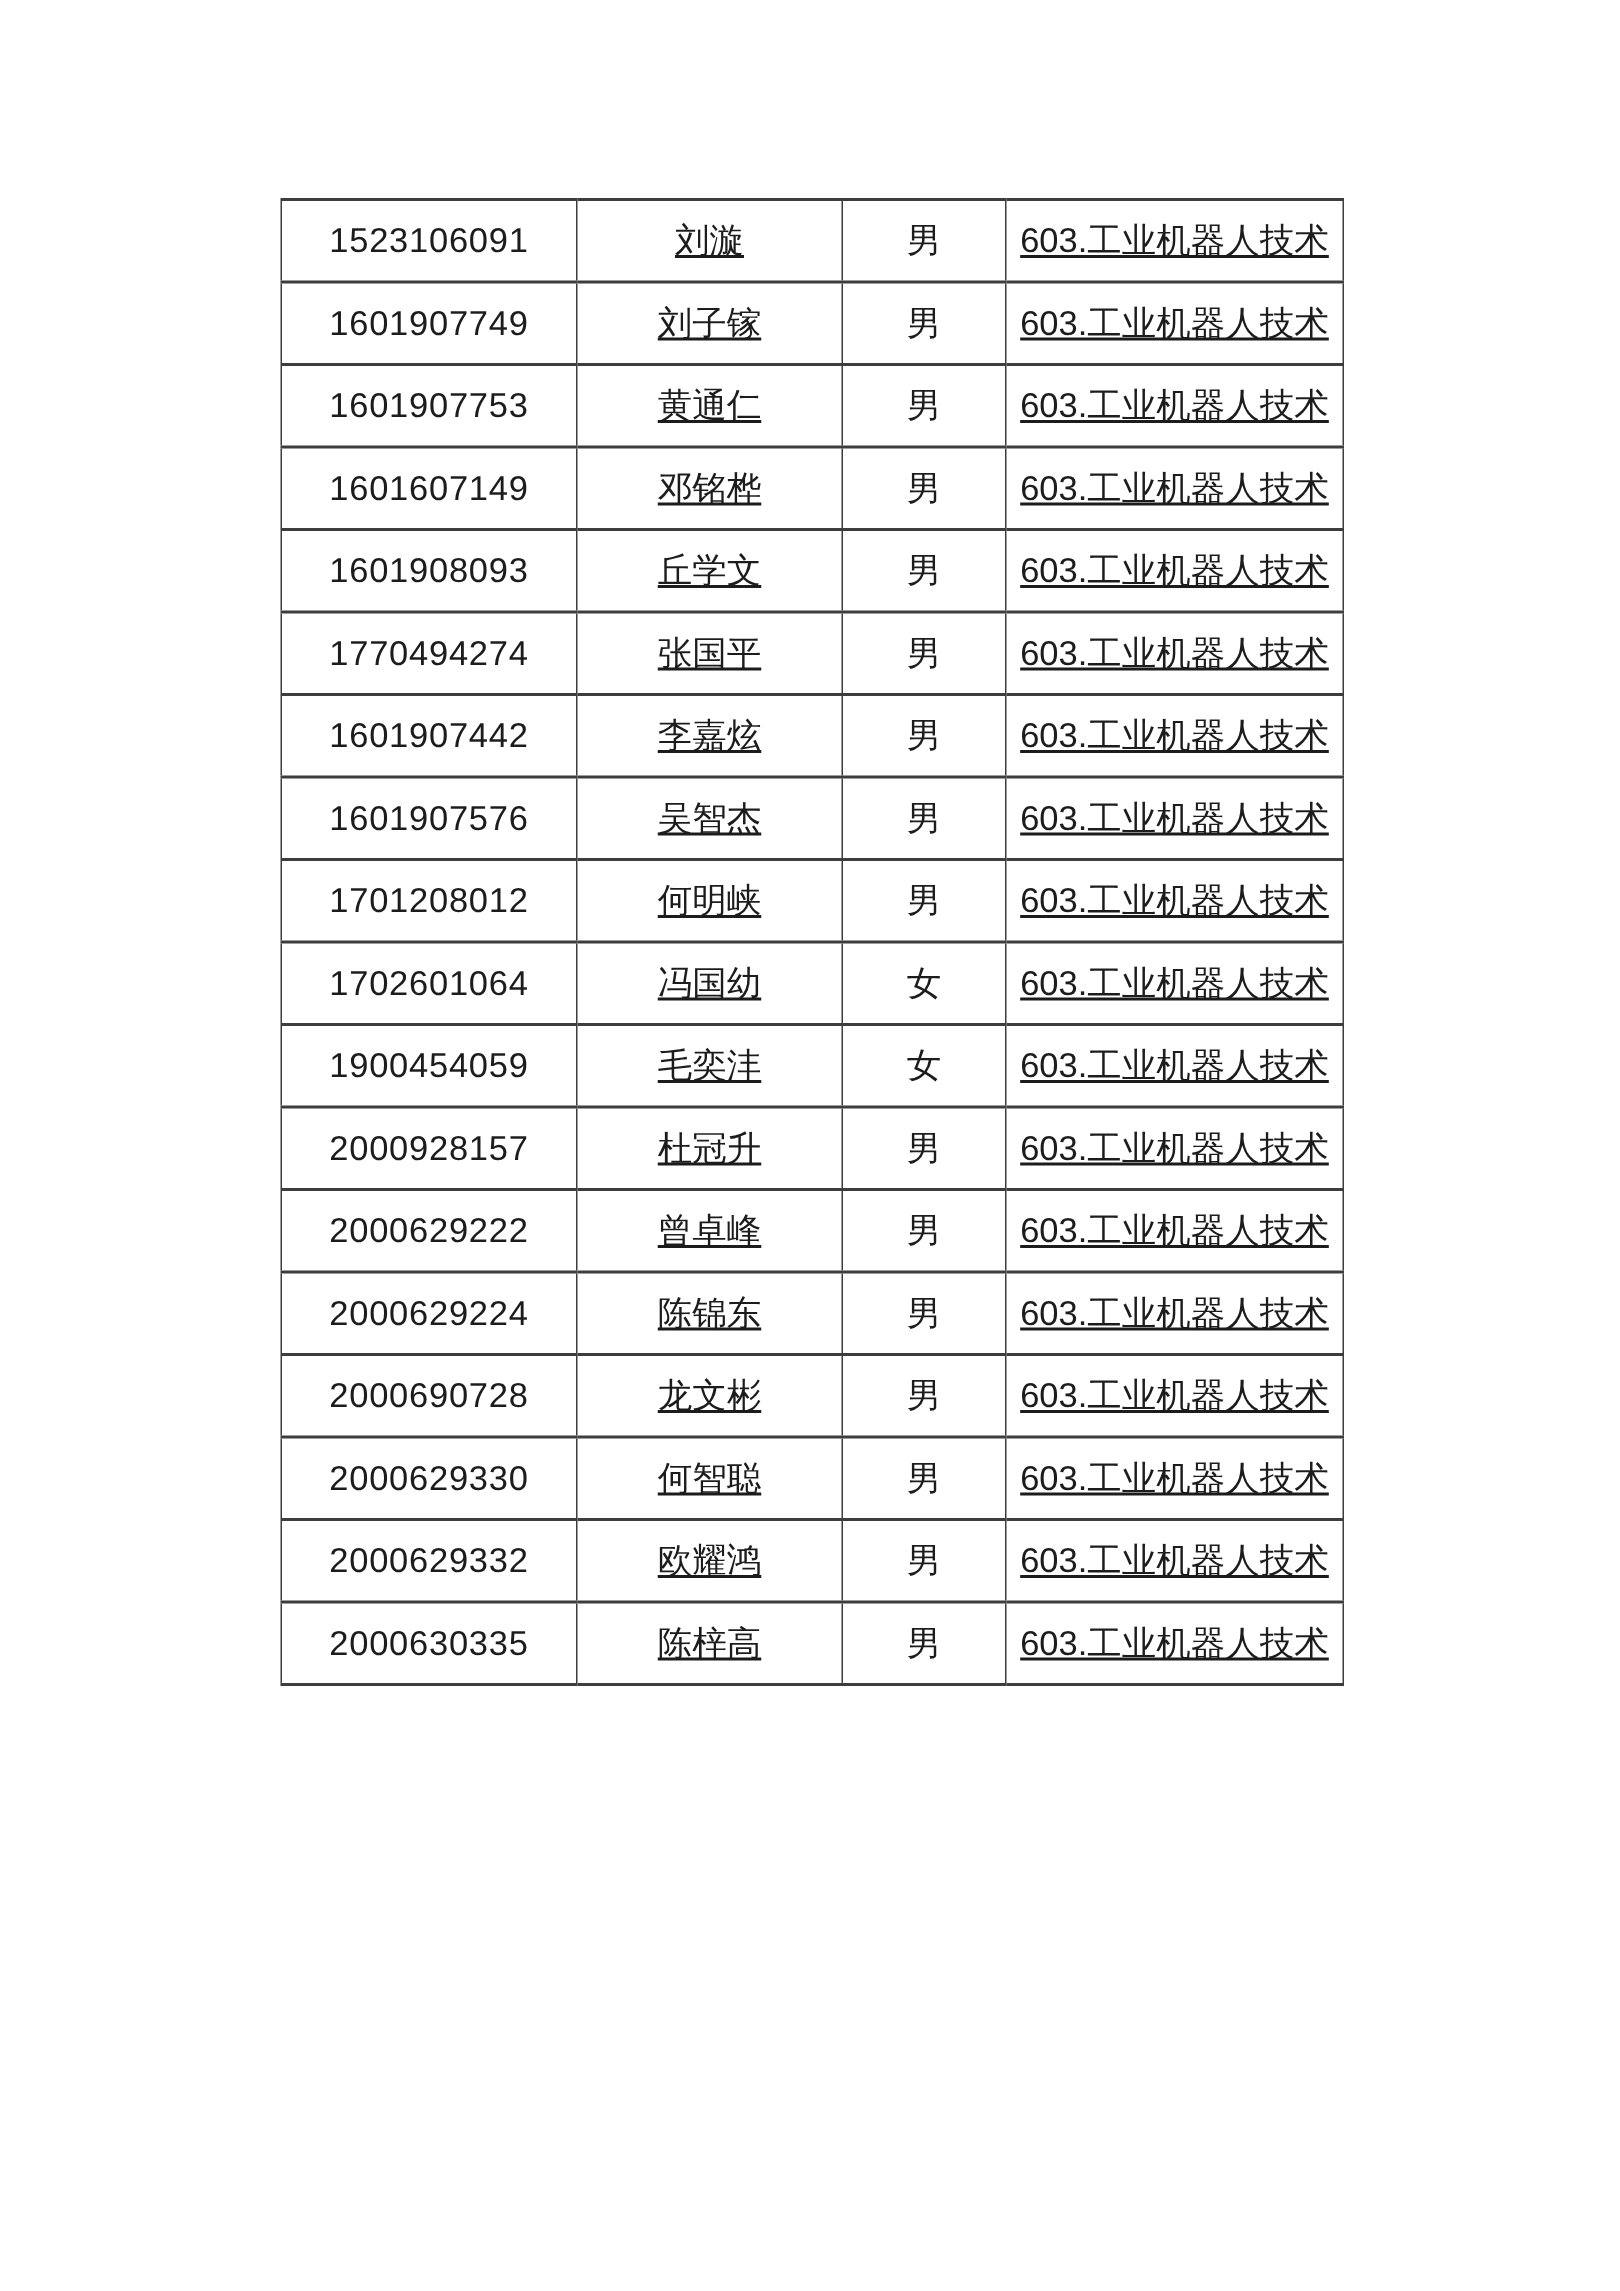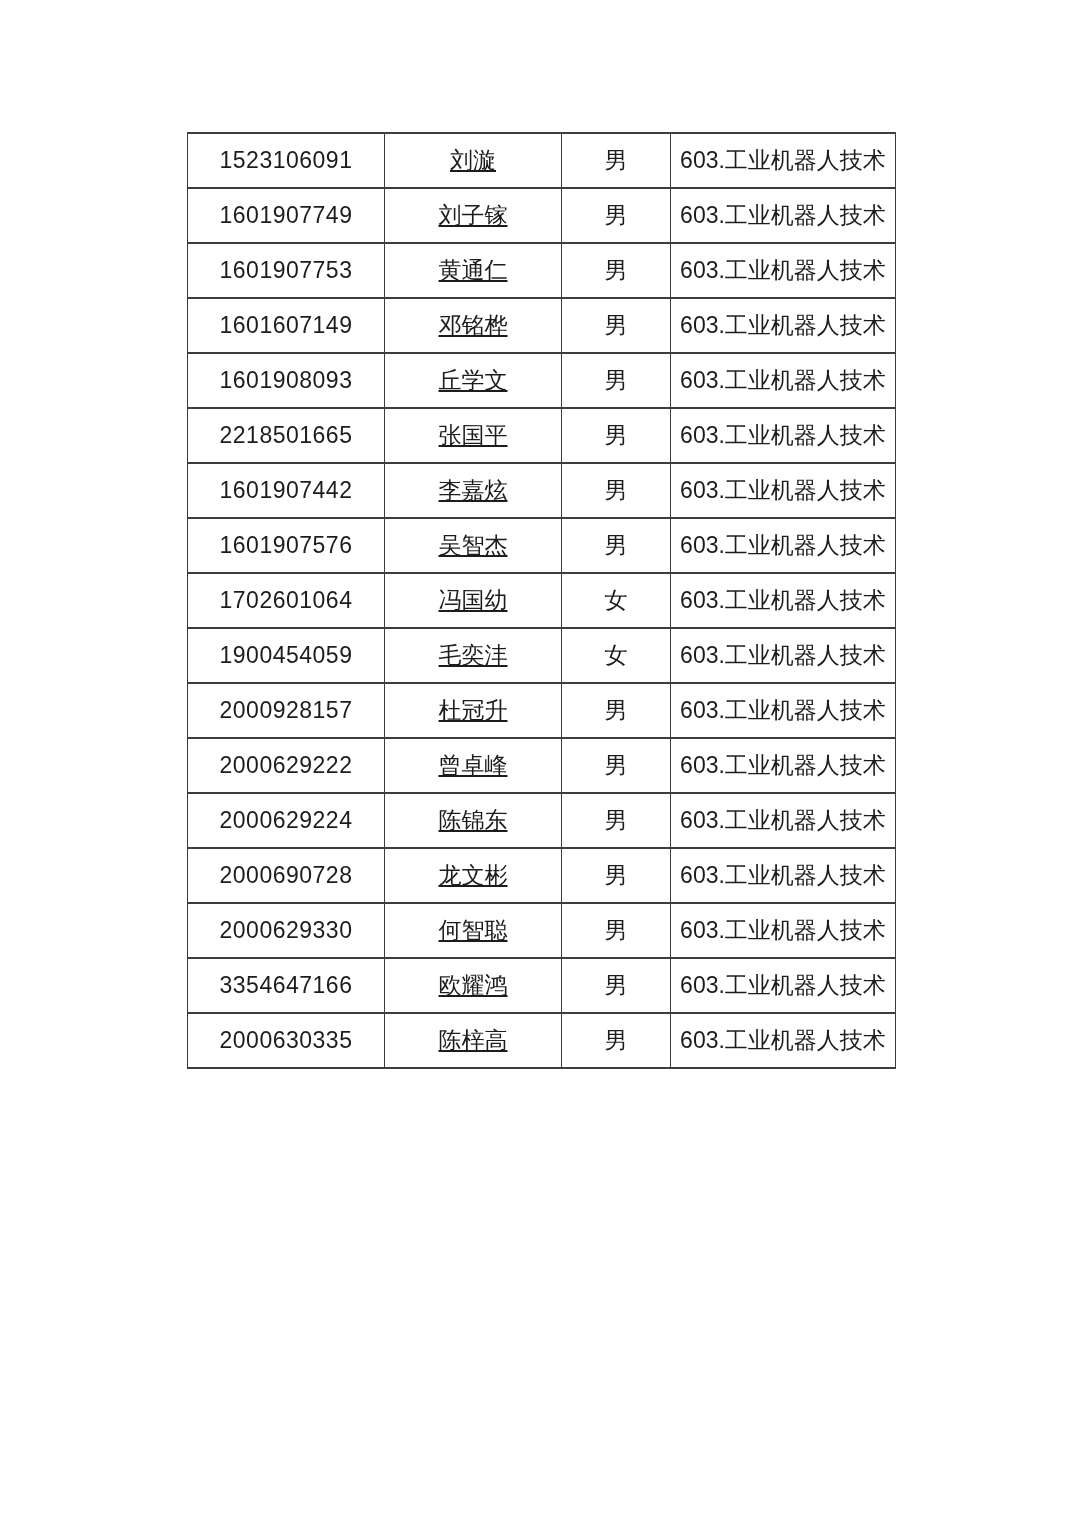--- a/index.html
+++ b/index.html
@@ -43,21 +43,21 @@
     text-align: center;
     vertical-align: middle;
     font-size: 23px;
     color: var(--text-color);
     white-space: nowrap;
     overflow: hidden;
   }
   td.col-id     { width: 197px; letter-spacing: 0.5px; }
   td.col-name   { width: 177px; text-decoration: underline; }
   td.col-gender { width: 109px; }
-  td.col-major  { width: 225px; font-size: 22px; }
+  td.col-major  { width: 225px; font-size: 22px; text-decoration: underline; }
 </style>
 </head>
 <body>
 
 <div class="page">
   <table class="roster">
     <tbody>
         <tr>
     <td class="col-id">1523106091</td>
     <td class="col-name">刘漩</td>
@@ -82,34 +82,40 @@
     <td class="col-gender">男</td>
     <td class="col-major">603.工业机器人技术</td>
   </tr>
         <tr>
     <td class="col-id">1601908093</td>
     <td class="col-name">丘学文</td>
     <td class="col-gender">男</td>
     <td class="col-major">603.工业机器人技术</td>
   </tr>
         <tr>
-    <td class="col-id">2218501665</td>
+    <td class="col-id">1770494274</td>
     <td class="col-name">张国平</td>
     <td class="col-gender">男</td>
     <td class="col-major">603.工业机器人技术</td>
   </tr>
         <tr>
     <td class="col-id">1601907442</td>
     <td class="col-name">李嘉炫</td>
     <td class="col-gender">男</td>
     <td class="col-major">603.工业机器人技术</td>
   </tr>
         <tr>
     <td class="col-id">1601907576</td>
     <td class="col-name">吴智杰</td>
+    <td class="col-gender">男</td>
+    <td class="col-major">603.工业机器人技术</td>
+  </tr>
+        <tr>
+    <td class="col-id">1701208012</td>
+    <td class="col-name">何明峡</td>
     <td class="col-gender">男</td>
     <td class="col-major">603.工业机器人技术</td>
   </tr>
         <tr>
     <td class="col-id">1702601064</td>
     <td class="col-name">冯国幼</td>
     <td class="col-gender">女</td>
     <td class="col-major">603.工业机器人技术</td>
   </tr>
         <tr>
@@ -142,21 +148,21 @@
     <td class="col-gender">男</td>
     <td class="col-major">603.工业机器人技术</td>
   </tr>
         <tr>
     <td class="col-id">2000629330</td>
     <td class="col-name">何智聪</td>
     <td class="col-gender">男</td>
     <td class="col-major">603.工业机器人技术</td>
   </tr>
         <tr>
-    <td class="col-id">3354647166</td>
+    <td class="col-id">2000629332</td>
     <td class="col-name">欧耀鸿</td>
     <td class="col-gender">男</td>
     <td class="col-major">603.工业机器人技术</td>
   </tr>
         <tr>
     <td class="col-id">2000630335</td>
     <td class="col-name">陈梓高</td>
     <td class="col-gender">男</td>
     <td class="col-major">603.工业机器人技术</td>
   </tr>

